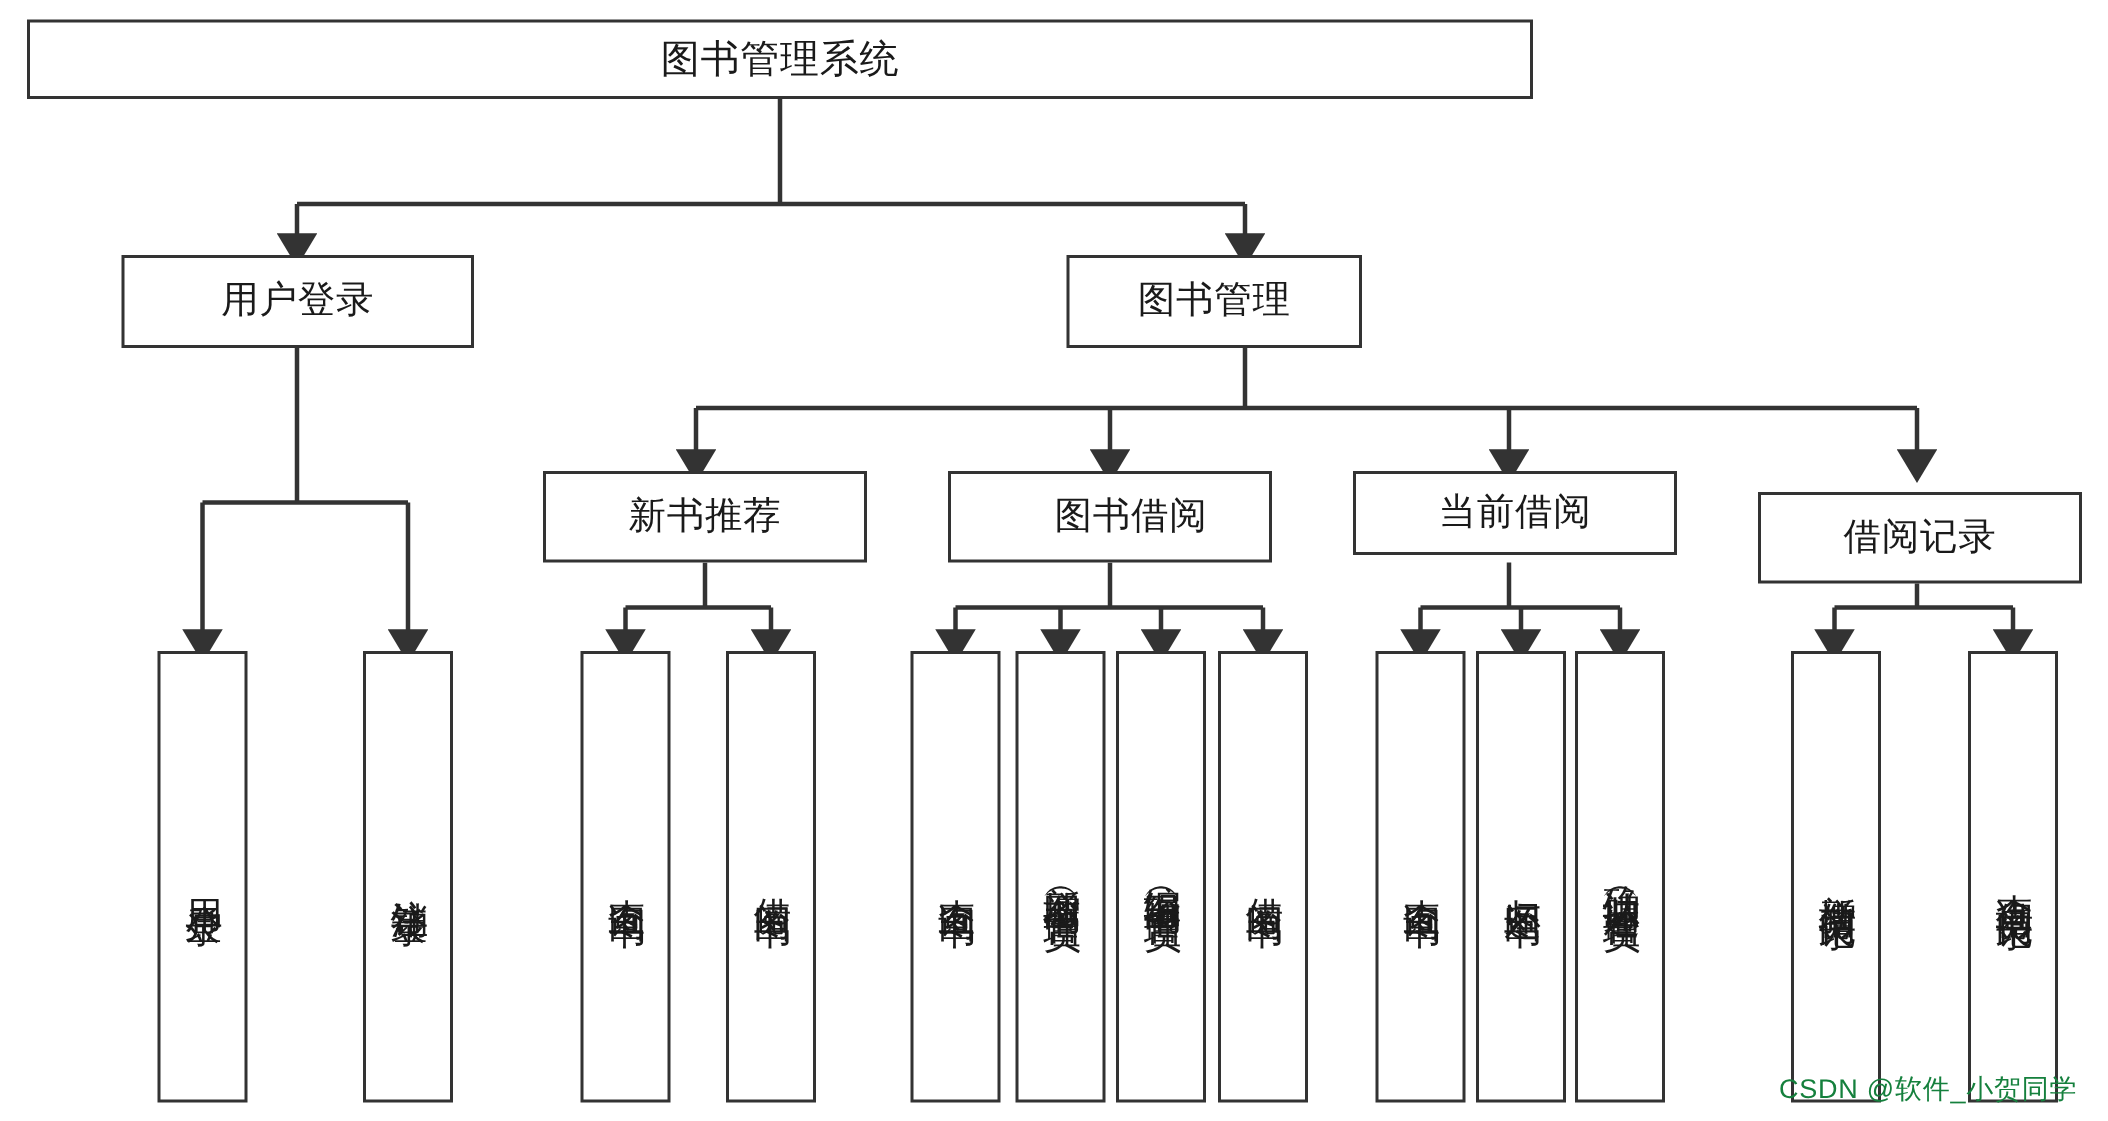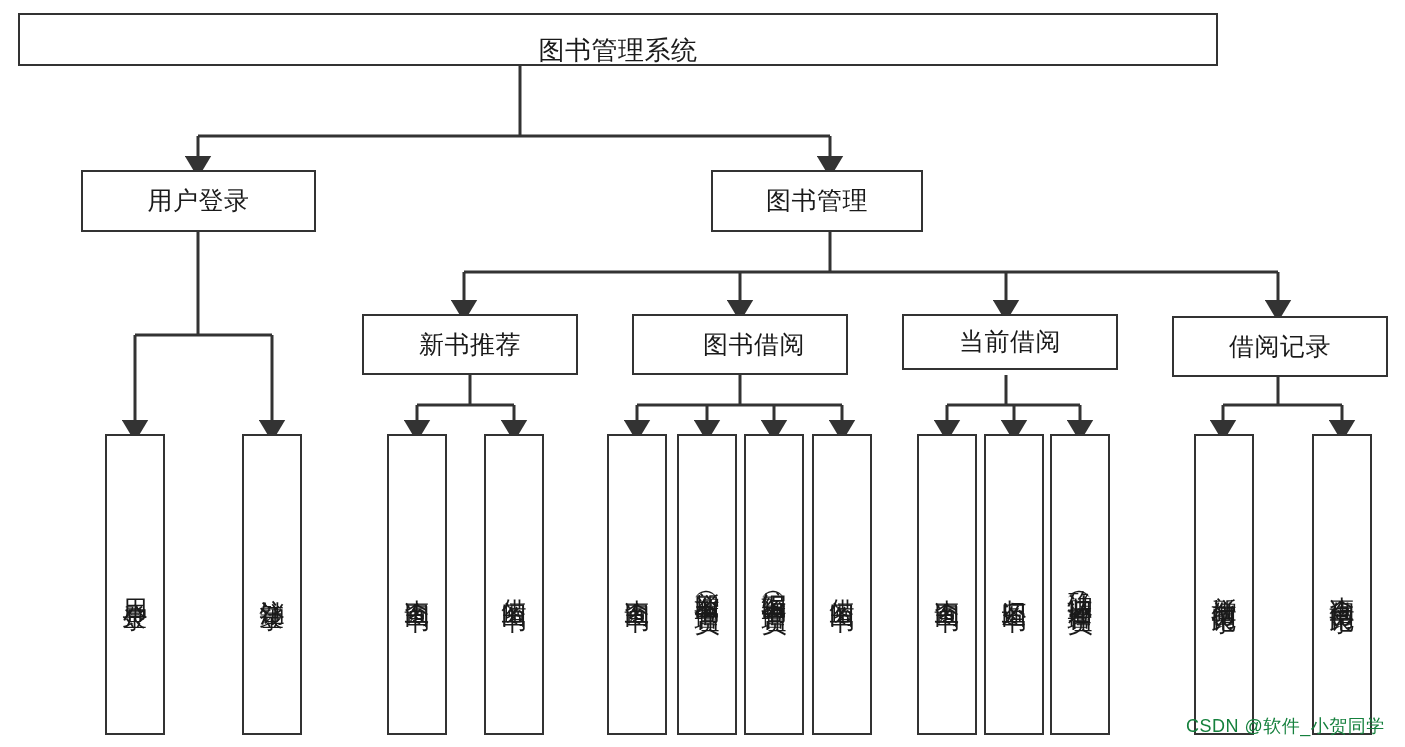--- a/index.html
+++ b/index.html
@@ -119,41 +119,41 @@
       <path d="M1014,405 L1014,424" marker-end="url(#arrowhead)"></path>
       <path d="M1080,405 L1080,424" marker-end="url(#arrowhead)"></path>
 
       <path d="M1278,375 L1278,405"></path>
       <path d="M1223,405 L1342,405"></path>
       <path d="M1223,405 L1223,424" marker-end="url(#arrowhead)"></path>
       <path d="M1342,405 L1342,424" marker-end="url(#arrowhead)"></path>
     </g>
   </svg>
 
-  <div class="node horizontal" id="root-node" style="left:18px; top:13px; width:1200px; height:53px;align-items:flex-end;">
+  <div class="node horizontal" id="root-node" style="left:18px; top:13px; width:1004px; height:53px;">
     <span class="node-label">图书管理系统</span>
   </div>
 
   <div class="node horizontal" style="left:81px; top:170px; width:235px; height:62px;">
     <span class="node-label">用户登录</span>
   </div>
-  <div class="node horizontal" style="left:711px; top:170px; width:212px; height:62px;">
+  <div class="node horizontal" style="left:711px; top:170px; width:197px; height:62px;">
     <span class="node-label">图书管理</span>
   </div>
 
   <div class="node horizontal" style="left:362px; top:314px; width:216px; height:61px;">
     <span class="node-label">新书推荐</span>
   </div>
   <div class="node horizontal" style="left:632px; top:314px; width:216px; height:61px;padding-left:28px;">
     <span class="node-label">图书借阅</span>
   </div>
   <div class="node horizontal" style="left:902px; top:314px; width:216px; height:56px;">
     <span class="node-label">当前借阅</span>
   </div>
-  <div class="node horizontal" style="left:1172px; top:316px; width:216px; height:61px;">
+  <div class="node horizontal" style="left:1172px; top:328px; width:216px; height:61px;">
     <span class="node-label">借阅记录</span>
   </div>
 
   <div class="node vertical" style="left:105px; top:434px; width:60px; height:301px;">
     <span class="node-label">用户登录</span>
   </div>
   <div class="node vertical" style="left:242px; top:434px; width:60px; height:301px;">
     <span class="node-label">注销登录</span>
   </div>
 

